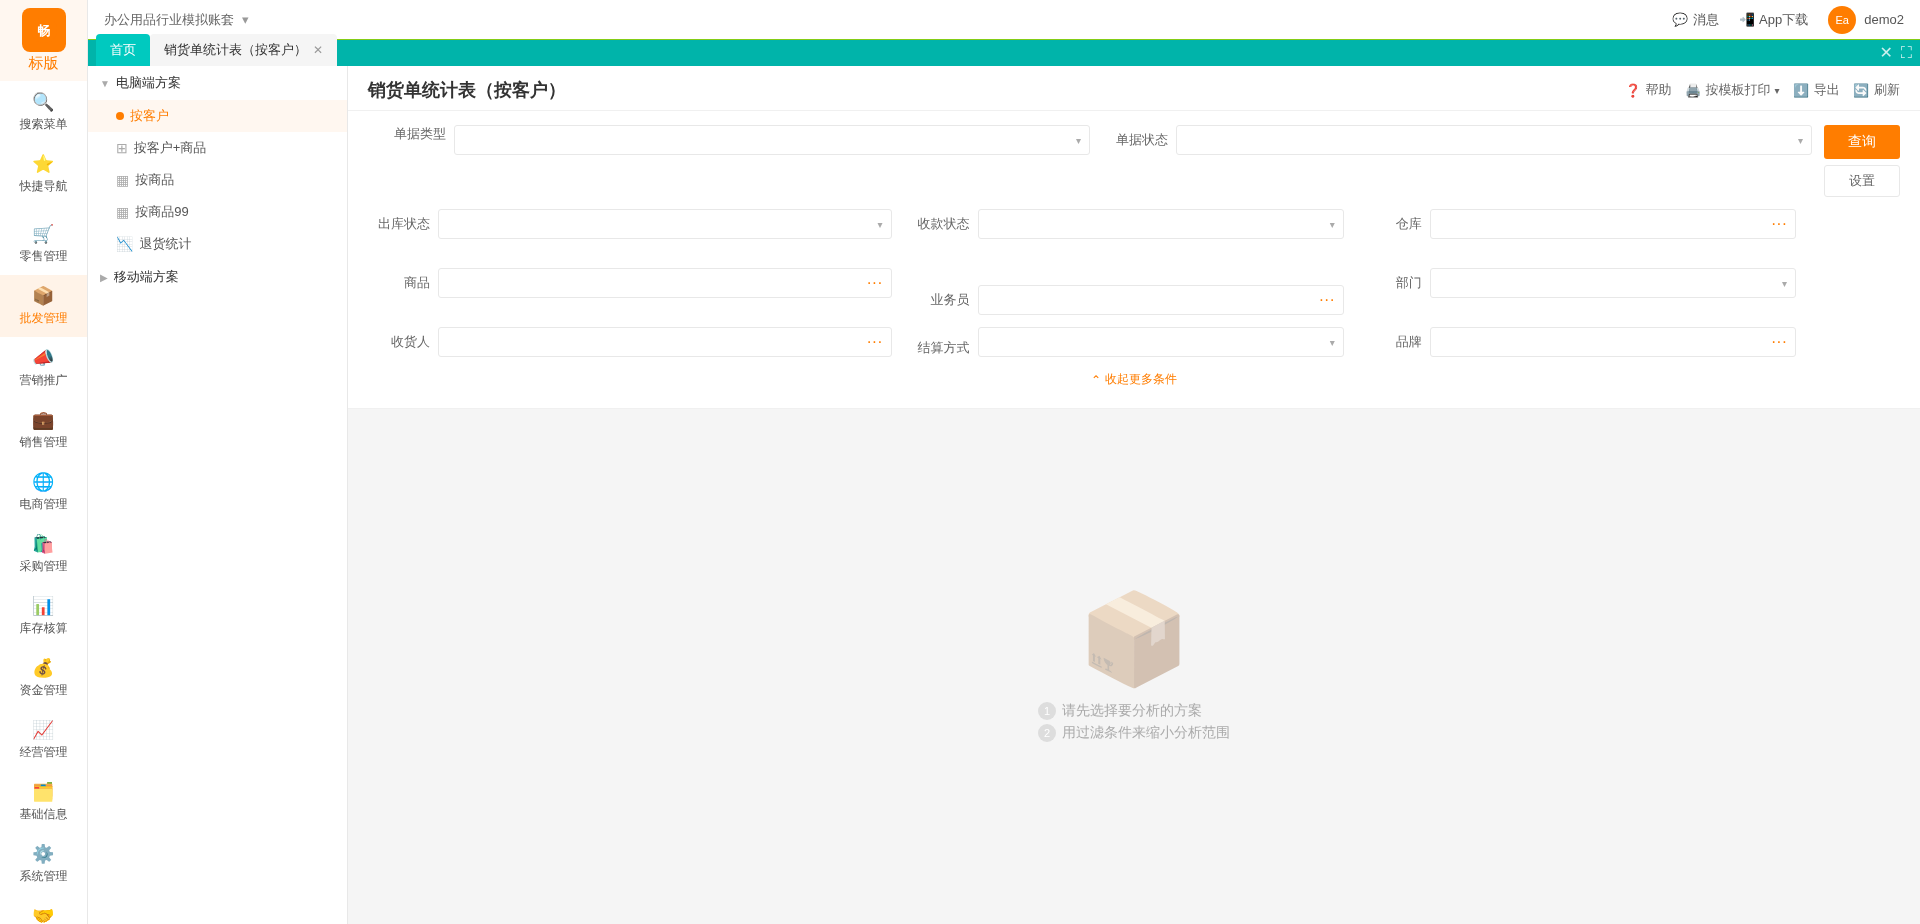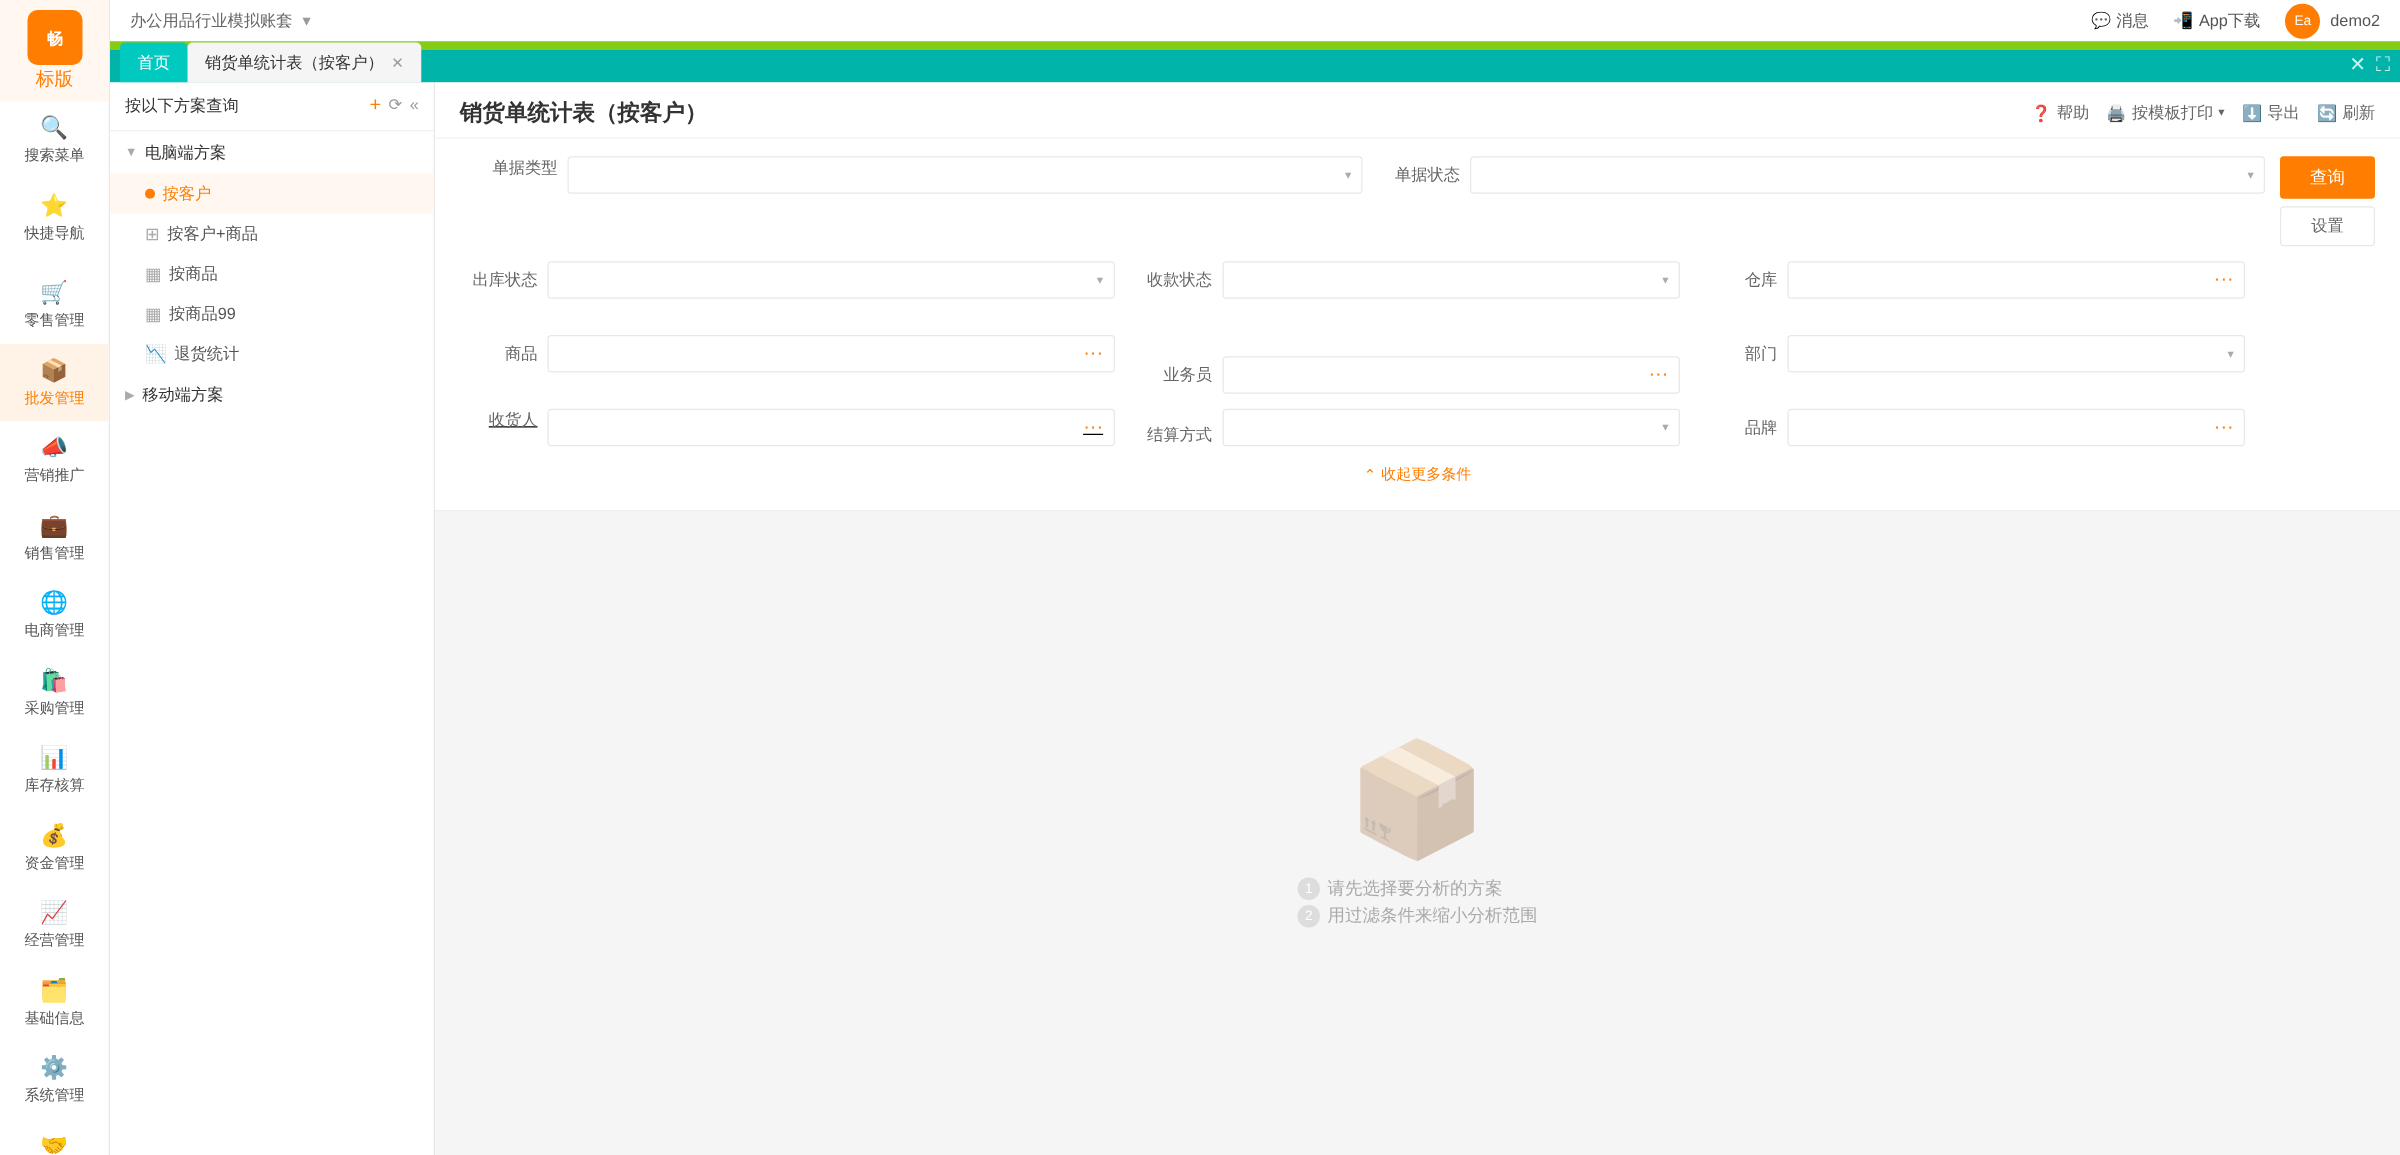--- a/index.html
+++ b/index.html
@@ -11,21 +11,21 @@
     .sidebar-logo .logo-icon { width: 44px; height: 44px; background: #ff7d00; border-radius: 8px; display: flex; align-items: center; justify-content: center; color: white; font-size: 18px; font-weight: bold; }
     .sidebar-logo .logo-text { font-size: 15px; color: #ff7d00; margin-top: 2px; }
     .sidebar-item { width: 100%; padding: 10px 4px; display: flex; flex-direction: column; align-items: center; cursor: pointer; color: #555; font-size: 12px; }
     .sidebar-item .icon { font-size: 18px; margin-bottom: 3px; }
     .sidebar-divider { width: 60%; height: 1px; background: #eee; margin: 4px 0; }
 
     
     .main { flex: 1; display: flex; flex-direction: column; overflow: hidden; }
 
     
-    .top-header { height: 40px; background: #fff; display: flex; align-items: center; justify-content: space-between; padding: 8px 16px; border-bottom: 7px solid #84cc16; }
+    .top-header { height: 40px; background: #fff; display: flex; align-items: center; justify-content: space-between; padding: 8px 16px; border-bottom: 1px solid #84cc16; }
     .top-header-left { display: flex; align-items: center; gap: 8px; color: #666; font-size: 13px; }
     .top-header-left .dropdown-icon { color: #999; }
     .top-header-right { display: flex; align-items: center; gap: 20px; color: #555; font-size: 13px; }
     .top-header-right .header-action { display: flex; align-items: center; gap: 4px; cursor: pointer; }
     .avatar { width: 28px; height: 28px; border-radius: 50%; background: #ff7d00; display: flex; align-items: center; justify-content: center; color: white; font-size: 11px; }
 
     
     .tab-bar { height: 26px; background: #00b4aa; display: flex; align-items: flex-end; padding: 0 8px; }
     .tab { height: 32px; padding: 0 14px; display: flex; align-items: center; gap: 6px; cursor: pointer; font-size: 13px; color: rgba(255,255,255,0.8); border-radius: 4px 4px 0 0; }
     .tab.active { background: #f5f5f5; color: #333; }
@@ -193,28 +193,20 @@
     </div>
     <div class="tab-fullscreen">
       <span style="font-size:16px;">✕</span>
       <span style="font-size:16px;">⛶</span>
     </div>
   </div>
 
   <div class="content-area">
 
     <div class="left-panel">
-      <div class="left-panel-header">
-        <span>按以下方案查询</span>
-        <div class="actions">
-          <span style="cursor:pointer;color:#ff7d00;font-size:16px;">+</span>
-          <span style="cursor:pointer;">⟳</span>
-          <span style="cursor:pointer;">«</span>
-        </div>
-      </div>
 
       <div class="tree-group-label">
         <span style="color:#aaa;font-size:10px;">▼</span>
         <span>电脑端方案</span>
       </div>
 
       <div class="tree-item tree-child tree-child-active">
         <span class="active-dot"></span>
         <span class="label">按客户</span>
       </div>
@@ -342,21 +334,21 @@
             <span class="filter-label">部门</span>
             <div class="select-field" style="flex:1;">
               <span></span>
               <span class="arrow-down">▾</span>
             </div>
           </div>
           <div style="width:88px; margin-left:16px;"></div>
         </div>
 
         <div style="display:flex; align-items:center; gap:0; margin-bottom:8px;">
-          <div style="display:flex; flex:1.2;text-decoration:underline;">
+          <div style="display:flex; align-items:center; flex:1.2;">
             <span class="filter-label">收货人</span>
             <div class="select-field" style="flex:1;">
               <span></span>
               <span class="select-dots">···</span>
             </div>
           </div>
           <div style="display:flex; align-items:flex-end; flex:1; margin-left:16px;">
             <span class="filter-label">结算方式</span>
             <div class="select-field" style="flex:1;">
               <span></span>

